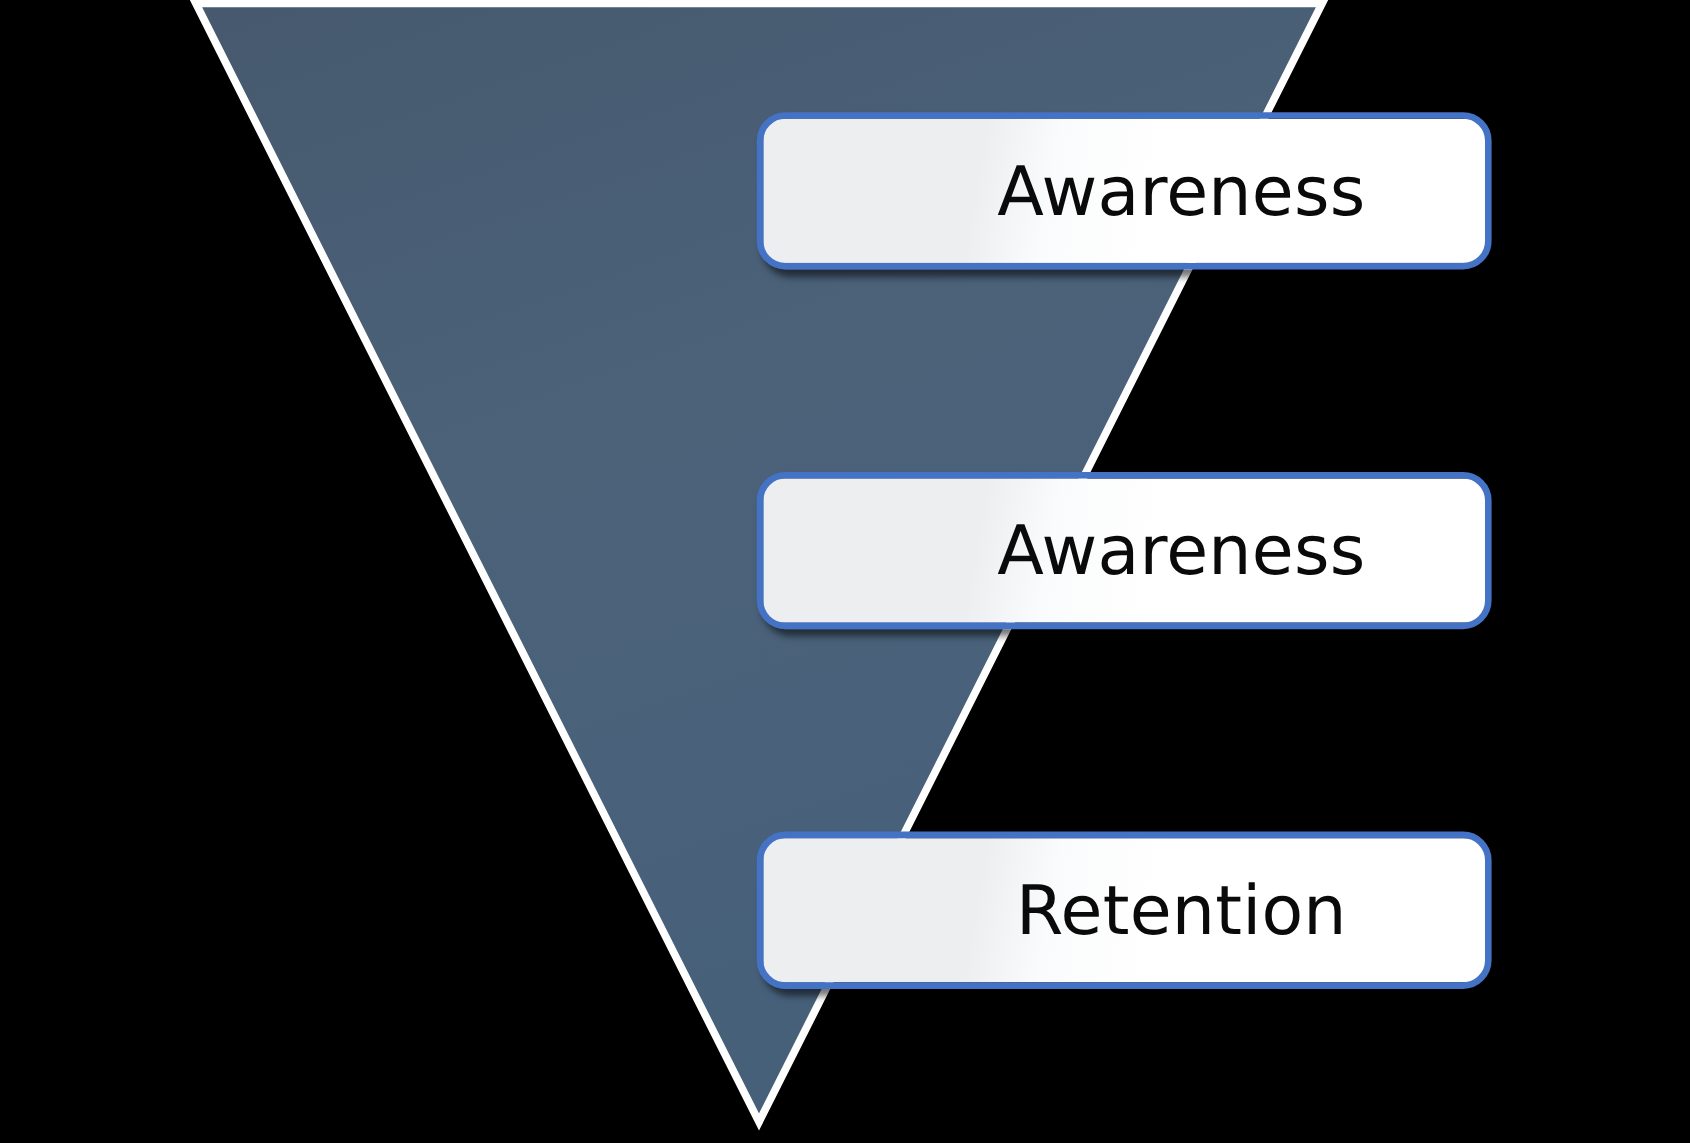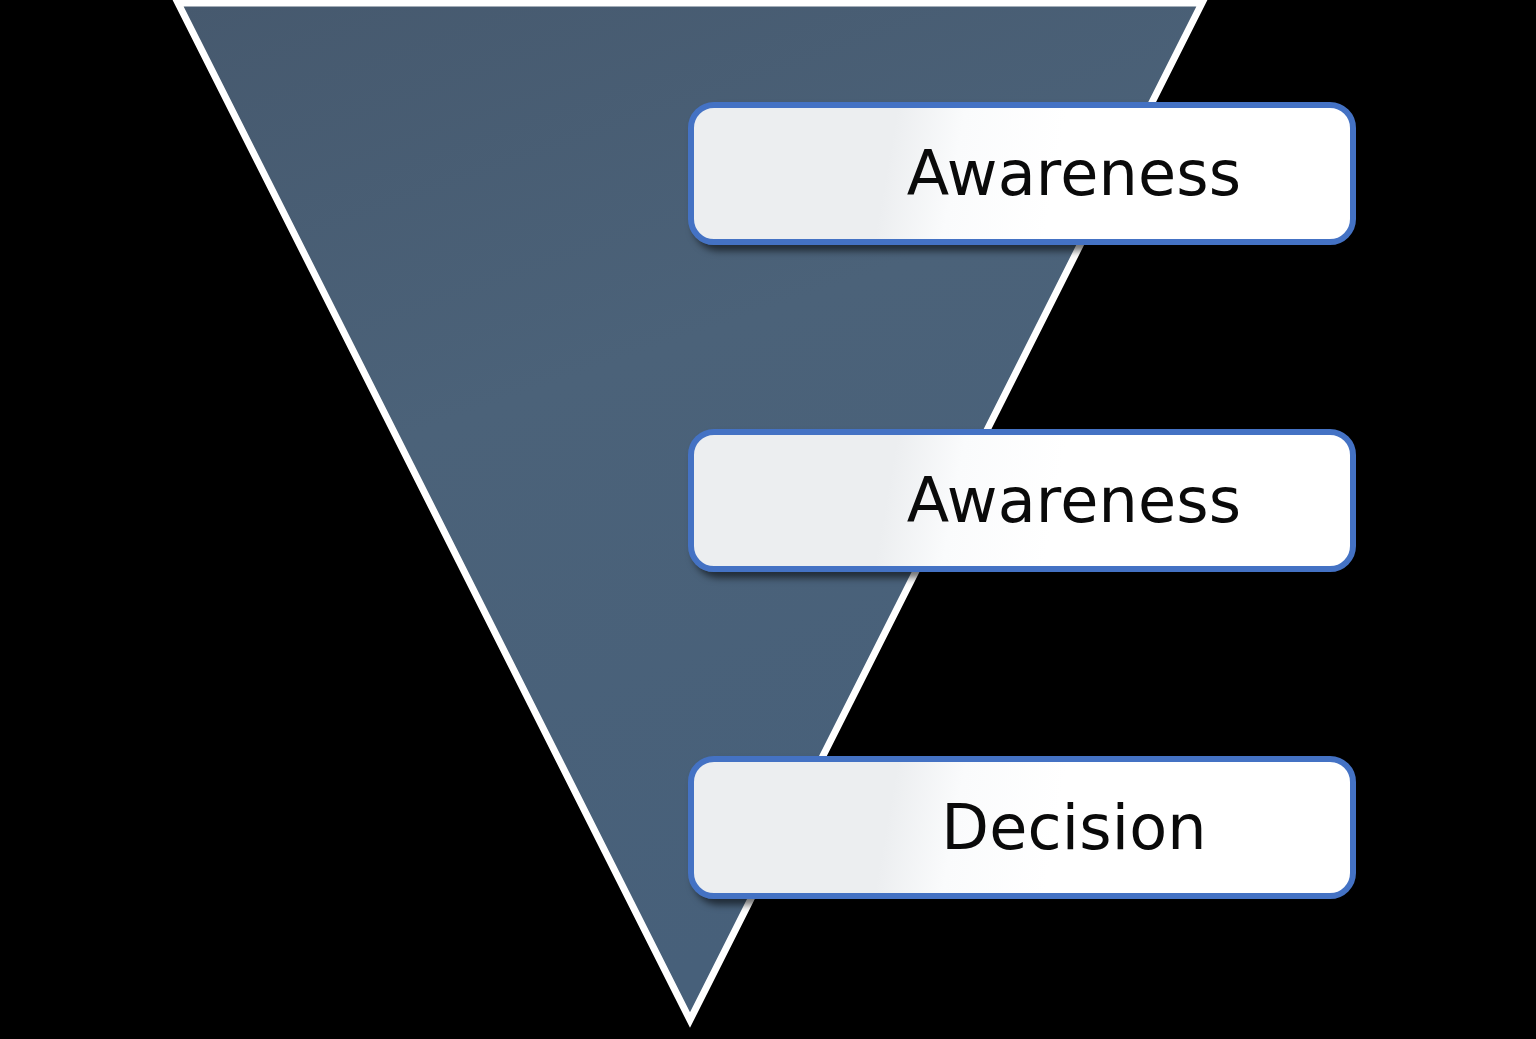--- a/index.html
+++ b/index.html
@@ -83,20 +83,20 @@
   <div id="stage-list">
 
     <div class="stage-box">
       <span class="stage-label">Awareness</span>
     </div>
 
     <div class="stage-box">
       <span class="stage-label">Awareness</span>
     </div>
 
-    <div class="stage-box">
-      <span class="stage-label">Decision</span>
-    </div>
 
 
+    <div class="stage-box">
+      <span class="stage-label">Retention</span>
+    </div>
 
   </div>
 </div>
 
 </body></html>

